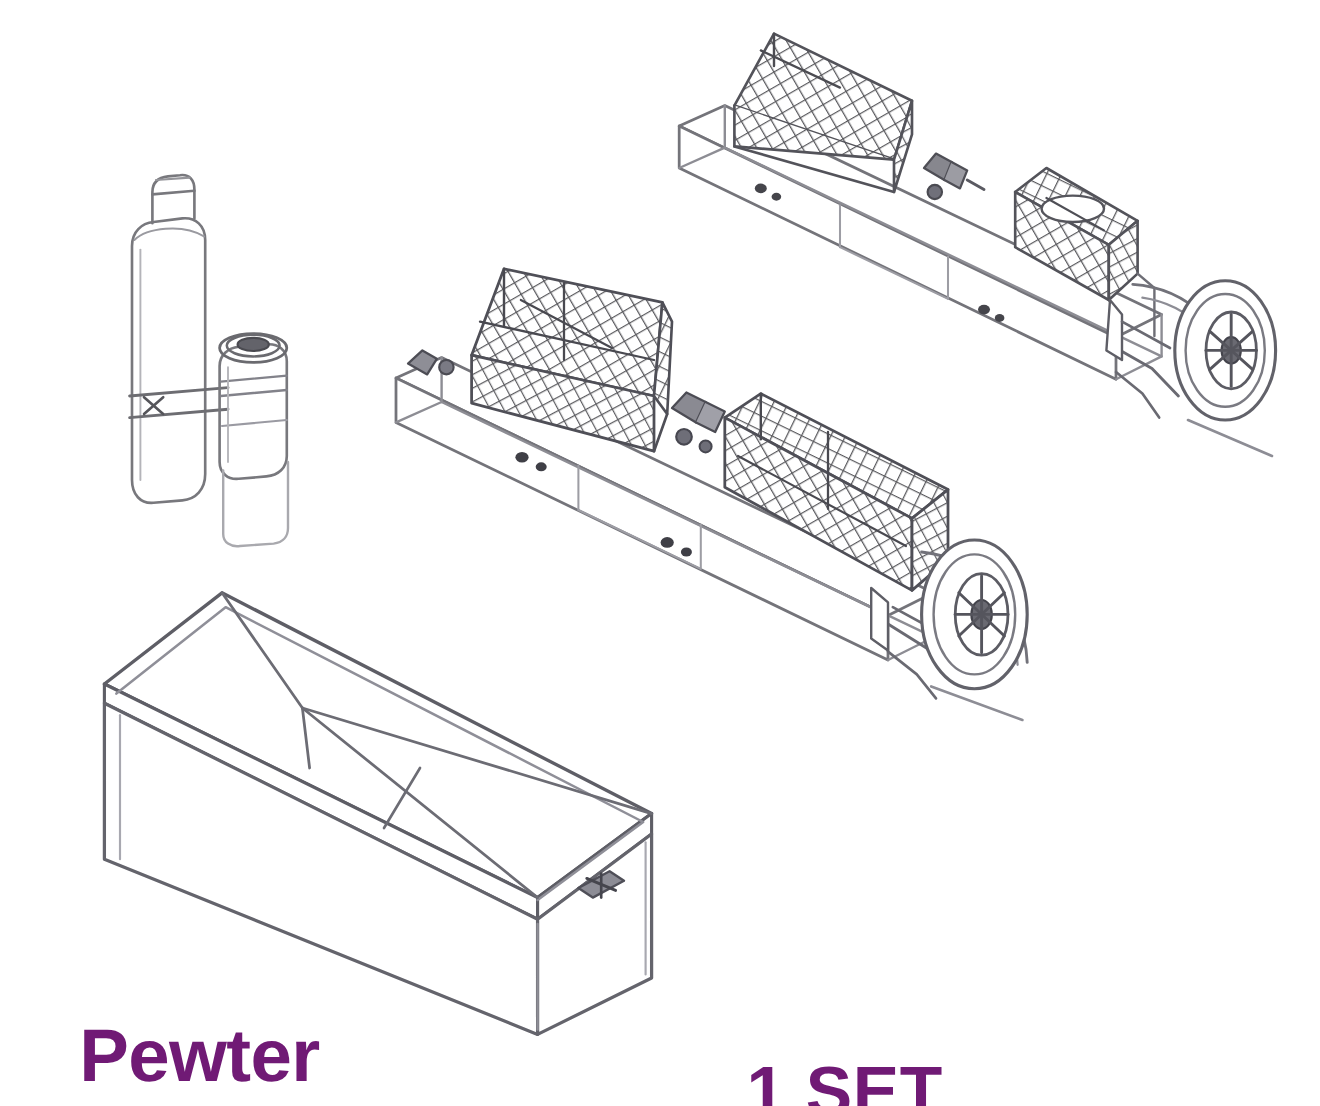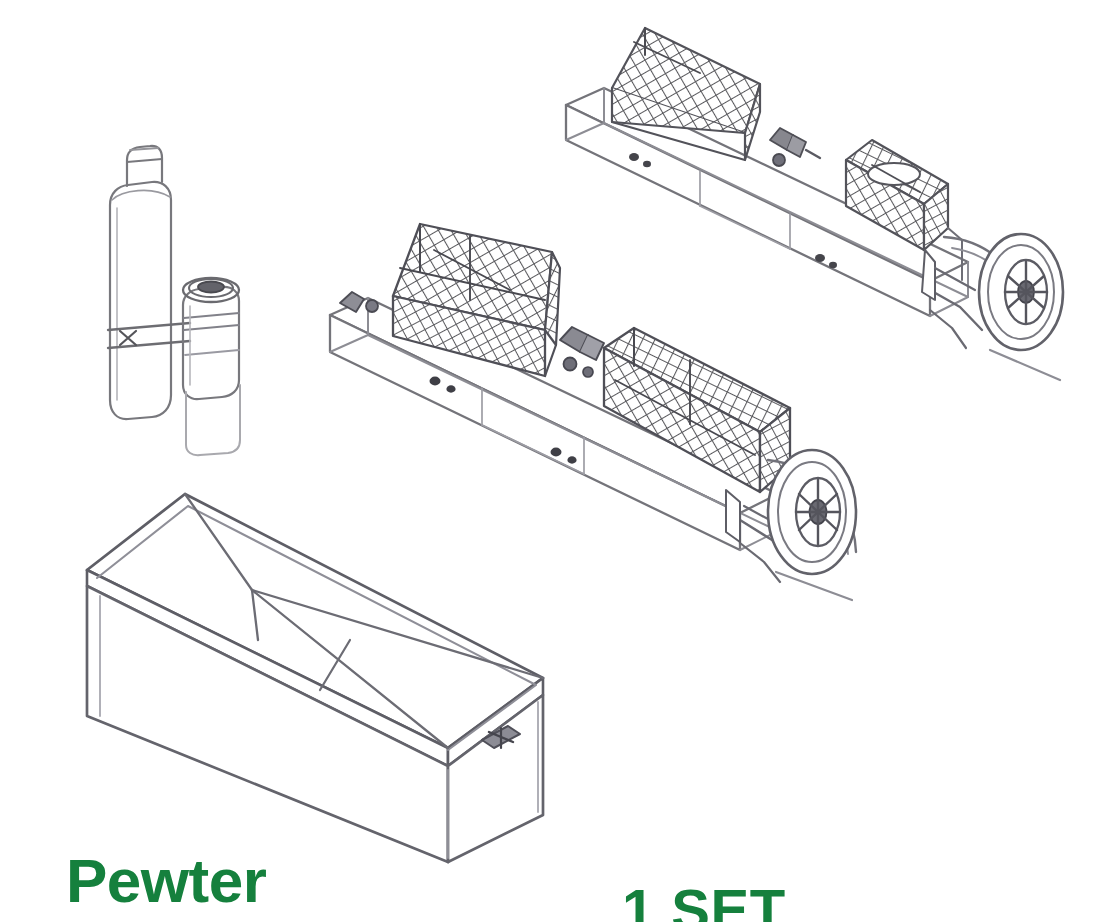--- a/index.html
+++ b/index.html
@@ -22,21 +22,21 @@
     position: absolute;
     left: 0;
     top: 0;
     width: 1100px;
     height: 922px;
   }
   .label {
     position: absolute;
     font-family: "Liberation Sans", sans-serif;
     font-weight: bold;
-    color: #15803d;
+    color: #701a75;
     white-space: nowrap;
     letter-spacing: -0.5px;
   }
   #label-material {
     left: 66px;
     top: 845px;
     font-size: 62px;
   }
   #label-quantity {
     left: 622px;

